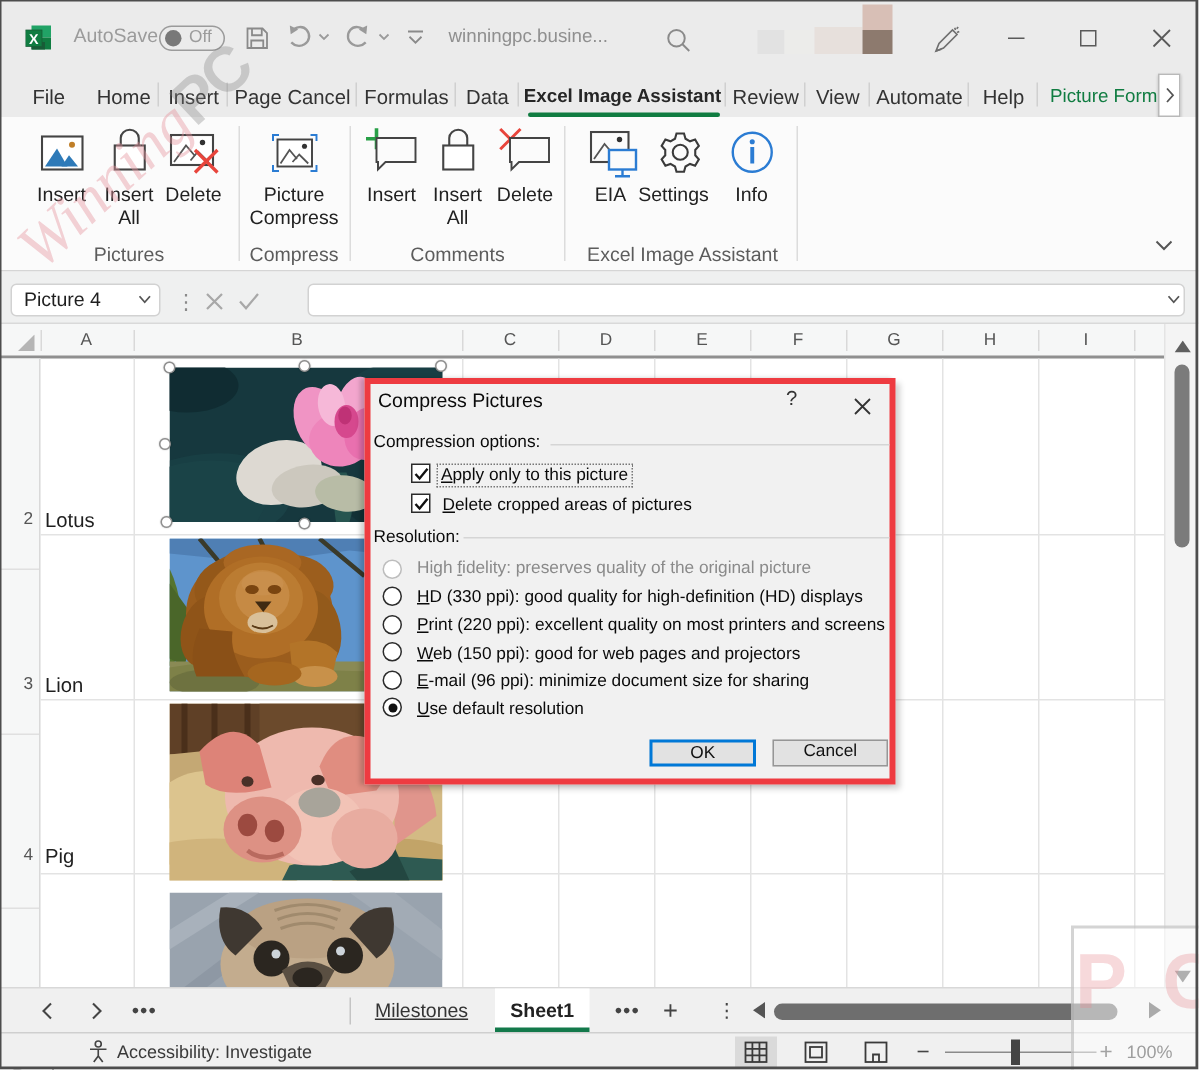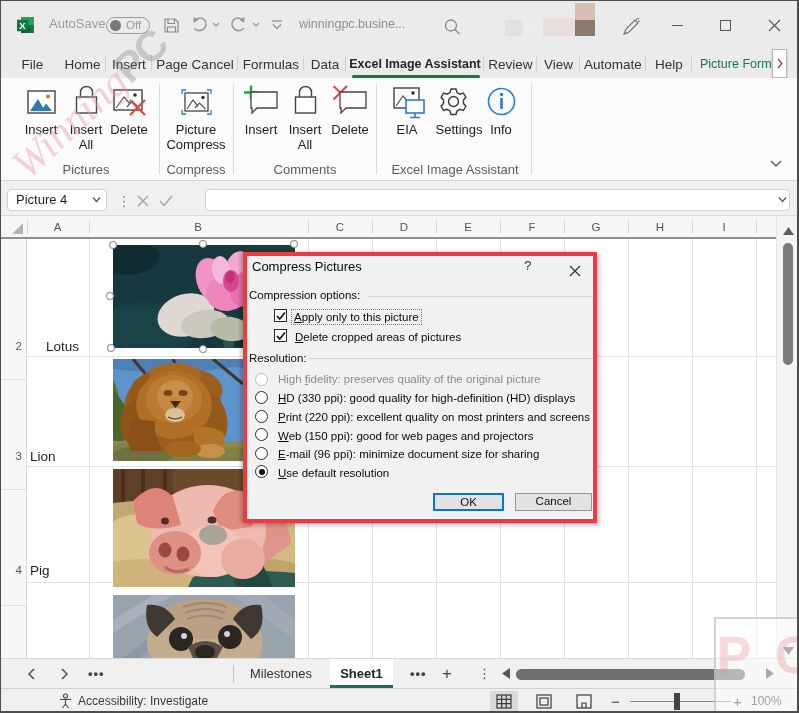--- a/index.html
+++ b/index.html
@@ -219,21 +219,21 @@
     <circle cx="20" cy="6" r="1.8" fill="#333"></circle>
     <path d="M3 19 L10 9 L16 16" fill="none" stroke="#555" stroke-width="1.2"></path>
     <rect x="13" y="13" width="18" height="13" fill="#fbfbfb" stroke="#2b7cd3" stroke-width="1.6"></rect>
     <path d="M22 26 V30 M17 30.5 H27" stroke="#2b7cd3" stroke-width="1.6" fill="none"></path>
   </svg>
   <div class="rlabel" style="left:407px;top:44px;">EIA</div>
   <svg class="abs" style="left:439px;top:9px" width="29" height="29" viewBox="0 0 29 29" fill="none" stroke="#3a3a3a" stroke-width="1.4">
     <path d="M12 2 h5 l1 3.5 3 1.7 3.4-1.2 2.5 4.3 -2.4 2.7 v3.5 l2.4 2.7 -2.5 4.3 -3.4 -1.2 -3 1.7 -1 3.5 h-5 l-1 -3.5 -3 -1.7 -3.4 1.2 -2.5 -4.3 2.4 -2.7 v-3.5 l-2.4 -2.7 2.5 -4.3 3.4 1.2 3 -1.7 Z"></path>
     <circle cx="14.5" cy="14.5" r="5"></circle>
   </svg>
-  <div class="rlabel" style="left:459px;top:44px;">Settings</div>
+  <div class="rlabel" style="left:449px;top:44px;">Settings</div>
   <svg class="abs" style="left:487px;top:9px" width="29" height="29" viewBox="0 0 29 29">
     <circle cx="14.5" cy="14.5" r="13" fill="none" stroke="#2b7cd3" stroke-width="1.6"></circle>
     <rect x="13.2" y="11" width="2.6" height="11" fill="#2b7cd3"></rect>
     <circle cx="14.5" cy="7.5" r="1.7" fill="#2b7cd3"></circle>
   </svg>
   <div class="rlabel" style="left:501px;top:44px;">Info</div>
   <div class="glabel" style="left:455px;">Excel Image Assistant</div>
   <div class="gdiv" style="left:531px;"></div>
 
   <svg class="abs" style="left:769px;top:81px" width="14" height="9" viewBox="0 0 14 9" fill="none" stroke="#555" stroke-width="1.3">
@@ -299,21 +299,21 @@
   <div class="hline" style="top:250px"></div>
   <div class="hline" style="top:366px"></div>
   <div id="rowhead">
     <div class="rh" style="top:101px">2</div>
     <div class="rh" style="top:211px">3</div>
     <div class="rh" style="top:325px">4</div>
     <div class="abs" style="right:0;top:140px;width:27px;height:1px;background:#e0e0e0"></div>
     <div class="abs" style="right:0;top:250px;width:27px;height:1px;background:#e0e0e0"></div>
     <div class="abs" style="right:0;top:366px;width:27px;height:1px;background:#e0e0e0"></div>
   </div>
-  <div class="celltxt" style="left:46px;top:123px;">Lotus</div>
+  <div class="celltxt" style="left:30px;top:123px;">Lotus</div>
   <div class="celltxt" style="left:30px;top:233px;">Lion</div>
   <div class="celltxt" style="left:30px;top:347px;">Pig</div>
 
   <svg class="abs" style="left:113px;top:29px" width="182" height="103" viewBox="0 0 182 103">
     <rect width="182" height="103" fill="#16383e"></rect>
     <ellipse cx="28" cy="88" rx="52" ry="26" fill="#1b4349" opacity="0.8"></ellipse>
     <ellipse cx="160" cy="14" rx="40" ry="18" fill="#194247" opacity="0.7"></ellipse>
     <ellipse cx="12" cy="12" rx="34" ry="18" fill="#102b31" opacity="0.9"></ellipse>
     <ellipse cx="160" cy="92" rx="42" ry="18" fill="#122f35" opacity="0.8"></ellipse>
     <path d="M0 62 Q42 50 78 68 L58 103 L0 103 Z" fill="#1b4549" opacity="0.55"></path>
@@ -471,21 +471,21 @@
 
 <div class="abs" id="sheetbar">
   <svg class="abs" style="left:26px;top:9px" width="12" height="12" viewBox="0 0 12 12" fill="none" stroke="#444" stroke-width="1.4">
       <path d="M8 1 L3 6 L8 11"></path>
     </svg>
   <svg class="abs" style="left:58px;top:9px" width="12" height="12" viewBox="0 0 12 12" fill="none" stroke="#444" stroke-width="1.4">
       <path d="M4 1 L9 6 L4 11"></path>
     </svg>
   <div class="stab" style="left:88px;font-weight:bold;color:#444;letter-spacing:1px;">•••</div>
   <div class="abs" style="left:233px;top:6px;width:1px;height:18px;background:#c4c4c4;"></div>
-  <div class="stab" style="left:243px;width:76px;text-align:center;">Milestones</div>
+  <div class="stab" style="left:243px;width:76px;text-align:center;text-decoration:underline;">Milestones</div>
   <div class="abs" style="left:330px;top:0;width:63px;height:29px;background:#fff;border-bottom:3px solid #13794b;"></div>
   <div class="stab" style="left:330px;width:63px;text-align:center;font-weight:bold;color:#222;">Sheet1</div>
   <div class="stab" style="left:410px;font-weight:bold;color:#444;letter-spacing:1px;">•••</div>
   <div class="stab" style="left:442px;font-size:17px;color:#444;">+</div>
   <div class="stab" style="left:478px;font-size:13px;color:#444;">⋮</div>
   <svg class="abs" style="left:502px;top:9px" width="9" height="11" viewBox="0 0 9 11">
       <path d="M8 0 L0 5.5 L8 11 Z" fill="#555"></path>
     </svg>
   <div class="abs" style="left:516px;top:10px;width:229px;height:11px;background:#6e6e6e;border-radius:6px;"></div>
   <svg class="abs" style="left:766px;top:9px" width="9" height="11" viewBox="0 0 9 11">

